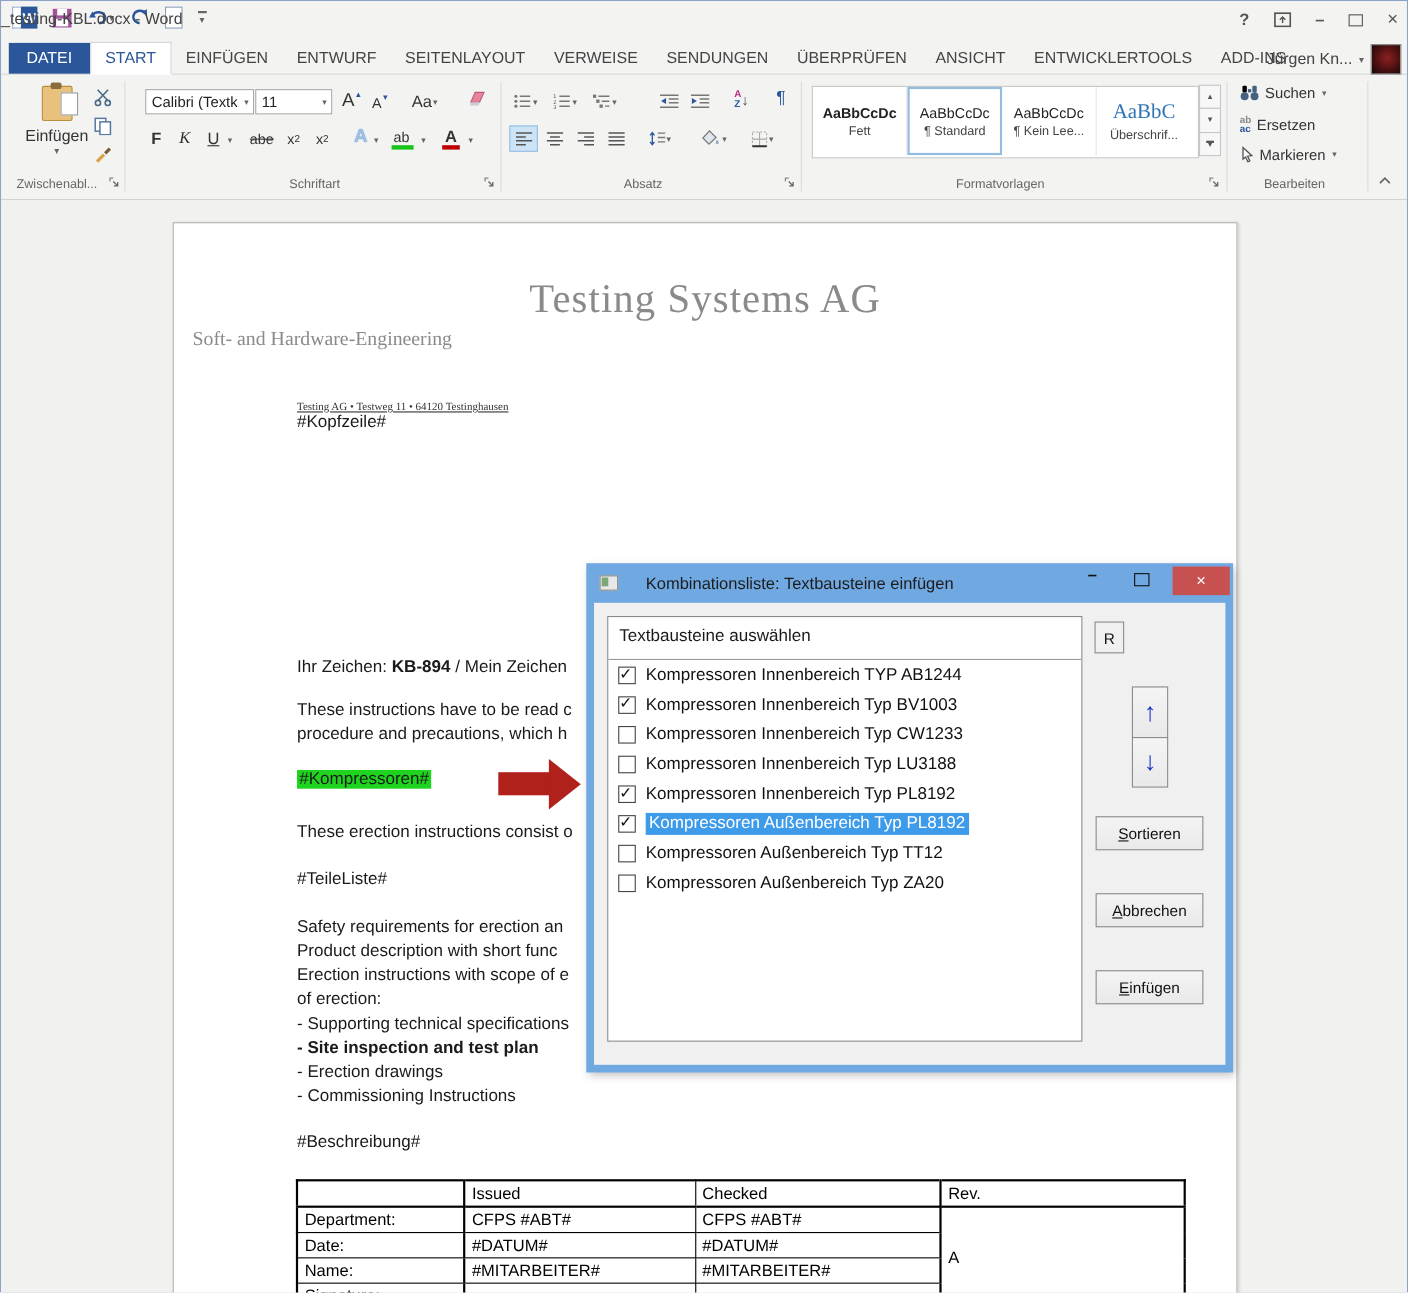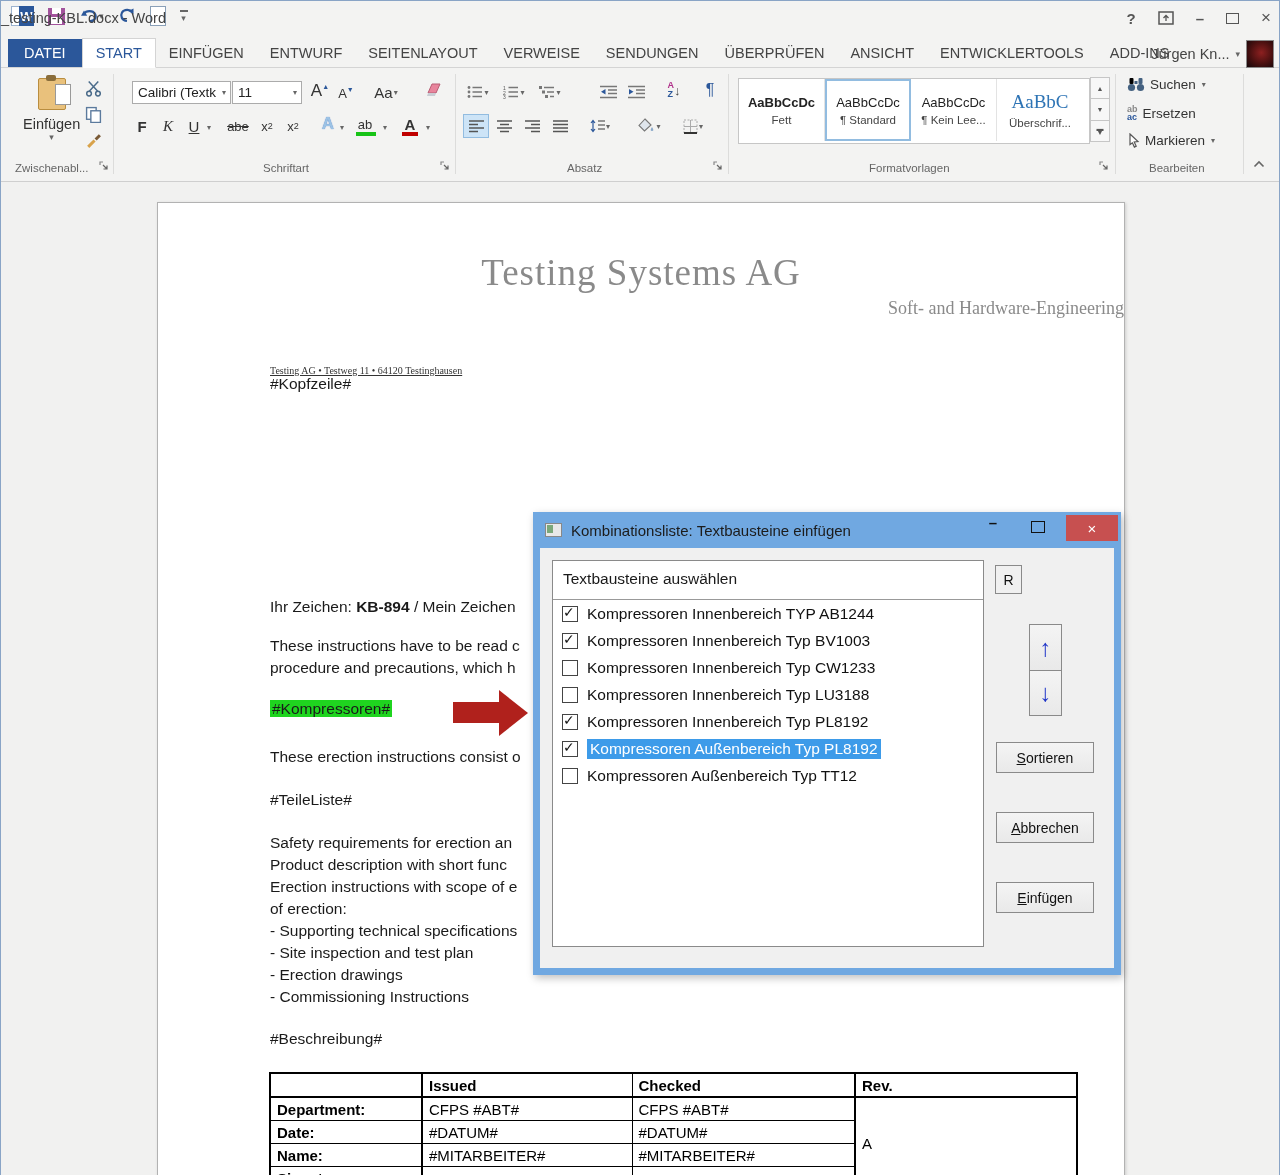--- a/index.html
+++ b/index.html
@@ -59,27 +59,27 @@
   .docarea{position:absolute;left:1px;top:182px;right:1px;bottom:0;background:#f1f1f0;}
   .pagewrap{position:absolute;left:156px;top:20px;width:966px;height:975px;background:#fff;border:1px solid #b2b2b2;box-shadow:1px 1px 3px rgba(0,0,0,.15);}
   .doc{position:absolute;font-size:15.5px;color:#1a1a1a;white-space:nowrap;}
   .serifhead{font-family:"Liberation Serif",serif;color:#8a8a8a;}
   .hl{background:#1fd41f;padding:0 2px;}
   .arrowshaft{position:absolute;background:#b0211c;}
   .arrowhead{position:absolute;width:0;height:0;border-top:23px solid transparent;border-bottom:23px solid transparent;border-left:29px solid #b0211c;}
   table.sig{border-collapse:collapse;table-layout:fixed;}
   table.sig td,table.sig th{border:1px solid #000;font-size:15px;padding:1px 6px;text-align:left;font-weight:normal;height:20px;white-space:nowrap;overflow:hidden;}
   table.sig{border:2px solid #000;}
-  table.sig .b{font-weight:bold;}
+  table.sig .b{font-weight:normal;}
   table.sig tr.hdr th{border-bottom:2px solid #000;}
   table.sig td.c0,table.sig th.c0{border-right:2px solid #000;}
   table.sig td.c2,table.sig th.c2{border-right:2px solid #000;}
   
   .dialog{position:absolute;left:533px;top:512px;width:588px;height:463px;background:#70a8e1;box-sizing:border-box;box-shadow:2px 3px 8px rgba(0,0,0,.25);}
-  .dtitle{position:absolute;left:7px;top:0;right:7px;height:36px;display:flex;align-items:center;}
+  .dtitle{position:absolute;left:7px;top:0;right:7px;height:36px;display:flex;align-items:center;gap:16px;}
   .dicon{width:15px;height:12px;background:#e8e8e8;border:1px solid #888;margin-left:5px;position:relative;}
   .dicon i{position:absolute;left:1px;top:1px;width:6px;height:8px;background:#7aa87a;}
   .dtext{font-size:15px;color:#1c1c1c;margin-left:9px;}
   .dmin{position:absolute;right:113px;top:2px;width:30px;text-align:center;color:#111;font-size:15px;font-weight:bold;}
   .dmax{position:absolute;right:76px;top:9px;width:12px;height:10px;border:1.5px solid #111;}
   .dclose{position:absolute;right:3px;top:3px;width:52px;height:26px;background:#c75050;color:#fff;font-size:15px;display:flex;align-items:center;justify-content:center;}
   .dbody{position:absolute;left:7px;top:36px;right:7px;bottom:7px;background:#f0f0f0;}
   .listbox{position:absolute;left:12px;top:12px;width:430px;height:385px;background:#fff;border:1px solid #8a8a8a;}
   .lhead{height:39px;box-sizing:border-box;border-bottom:1px solid #999;font-size:15.5px;color:#1a1a1a;padding:9px 0 0 10px;}
   .li{height:27px;display:flex;align-items:center;padding-left:9px;gap:9px;font-size:15.5px;color:#111;}
@@ -418,21 +418,21 @@
   <span class="abs" style="left:1252px;top:92px;">
       <svg width="12" height="8" viewBox="0 0 12 8">
         <path d="M1.5 6.5 L6 2 L10.5 6.5" fill="none" stroke="#666" stroke-width="1.6"></path>
       </svg>
     </span>
 </div>
 
 <div class="docarea">
   <div class="pagewrap">
     <div class="doc serifhead" style="left:0;right:0;top:48px;text-align:center;font-size:37px;letter-spacing:1px;">Testing Systems AG</div>
-    <div class="doc serifhead" style="left:17px;right:0;top:95px;text-align:right;font-size:18px;">Soft- and  Hardware-Engineering</div>
+    <div class="doc serifhead" style="left:17px;right:0;top:95px;text-align:left;font-size:18px;">Soft- and  Hardware-Engineering</div>
     <div class="doc" style="left:112px;top:162px;font-family:'Liberation Serif',serif;font-size:10px;text-decoration:underline;color:#333;">Testing AG • Testweg 11 • 64120 Testinghausen</div>
     <div class="doc" style="left:112px;top:172px;">#Kopfzeile#</div>
 
     <div class="doc" style="left:112px;top:395px;"><span>Ihr Zeichen: </span><b>KB-894</b><span> / Mein Zeichen</span></div>
 
     <div class="doc" style="left:112px;top:434px;">These instructions have to be read c</div>
     <div class="doc" style="left:112px;top:456px;">procedure and precautions, which h</div>
 
     <div class="doc" style="left:112px;top:497px;"><span class="hl">#Kompressoren#</span></div>
 
@@ -440,21 +440,21 @@
     <div class="arrowhead" style="left:341px;top:487px;"></div>
 
     <div class="doc" style="left:112px;top:545px;">These erection instructions consist o</div>
     <div class="doc" style="left:112px;top:588px;">#TeileListe#</div>
 
     <div class="doc" style="left:112px;top:631px;">Safety requirements for erection an</div>
     <div class="doc" style="left:112px;top:653px;">Product description with short func</div>
     <div class="doc" style="left:112px;top:675px;">Erection instructions with scope of e</div>
     <div class="doc" style="left:112px;top:697px;">of erection:</div>
     <div class="doc" style="left:112px;top:719px;">- Supporting technical specifications</div>
-    <div class="doc" style="left:112px;top:741px;">- Site inspection and test plan</div>
+    <div class="doc" style="left:112px;top:741px;font-weight:bold;">- Site inspection and test plan</div>
     <div class="doc" style="left:112px;top:763px;">- Erection drawings</div>
     <div class="doc" style="left:112px;top:785px;">- Commissioning Instructions</div>
 
     <div class="doc" style="left:112px;top:827px;">#Beschreibung#</div>
 
     <table class="sig abs" style="left:111px;top:869px;width:807px;">
       <colgroup>
           <col style="width:152px;">
           <col style="width:210px;">
           <col style="width:223px;">
@@ -536,20 +536,24 @@
       <div class="li">
         <span class="cb on">
             <span class="tick">✓</span>
           </span>
         <span class="lbl sel">Kompressoren Außenbereich Typ PL8192</span>
       </div>
       <div class="li">
         <span class="cb"></span>
         <span class="lbl">Kompressoren Außenbereich Typ TT12</span>
       </div>
+      <div class="li">
+        <span class="cb"></span>
+        <span class="lbl">Kompressoren Außenbereich Typ ZA20</span>
+      </div>
     </div>
 
     <div class="dbtn" style="left:455px;top:17px;width:25px;height:27px;background:#f0f0f0;">R</div>
     <div class="dbtn arrbtn" style="left:489px;top:76px;width:31px;height:45px;">↑</div>
     <div class="dbtn arrbtn" style="left:489px;top:122px;width:31px;height:44px;">↓</div>
     <div class="dbtn" style="left:456px;top:194px;width:96px;height:29px;">
         <u>S</u>
         <span>ortieren</span>
       </div>
     <div class="dbtn" style="left:456px;top:264px;width:96px;height:29px;">

